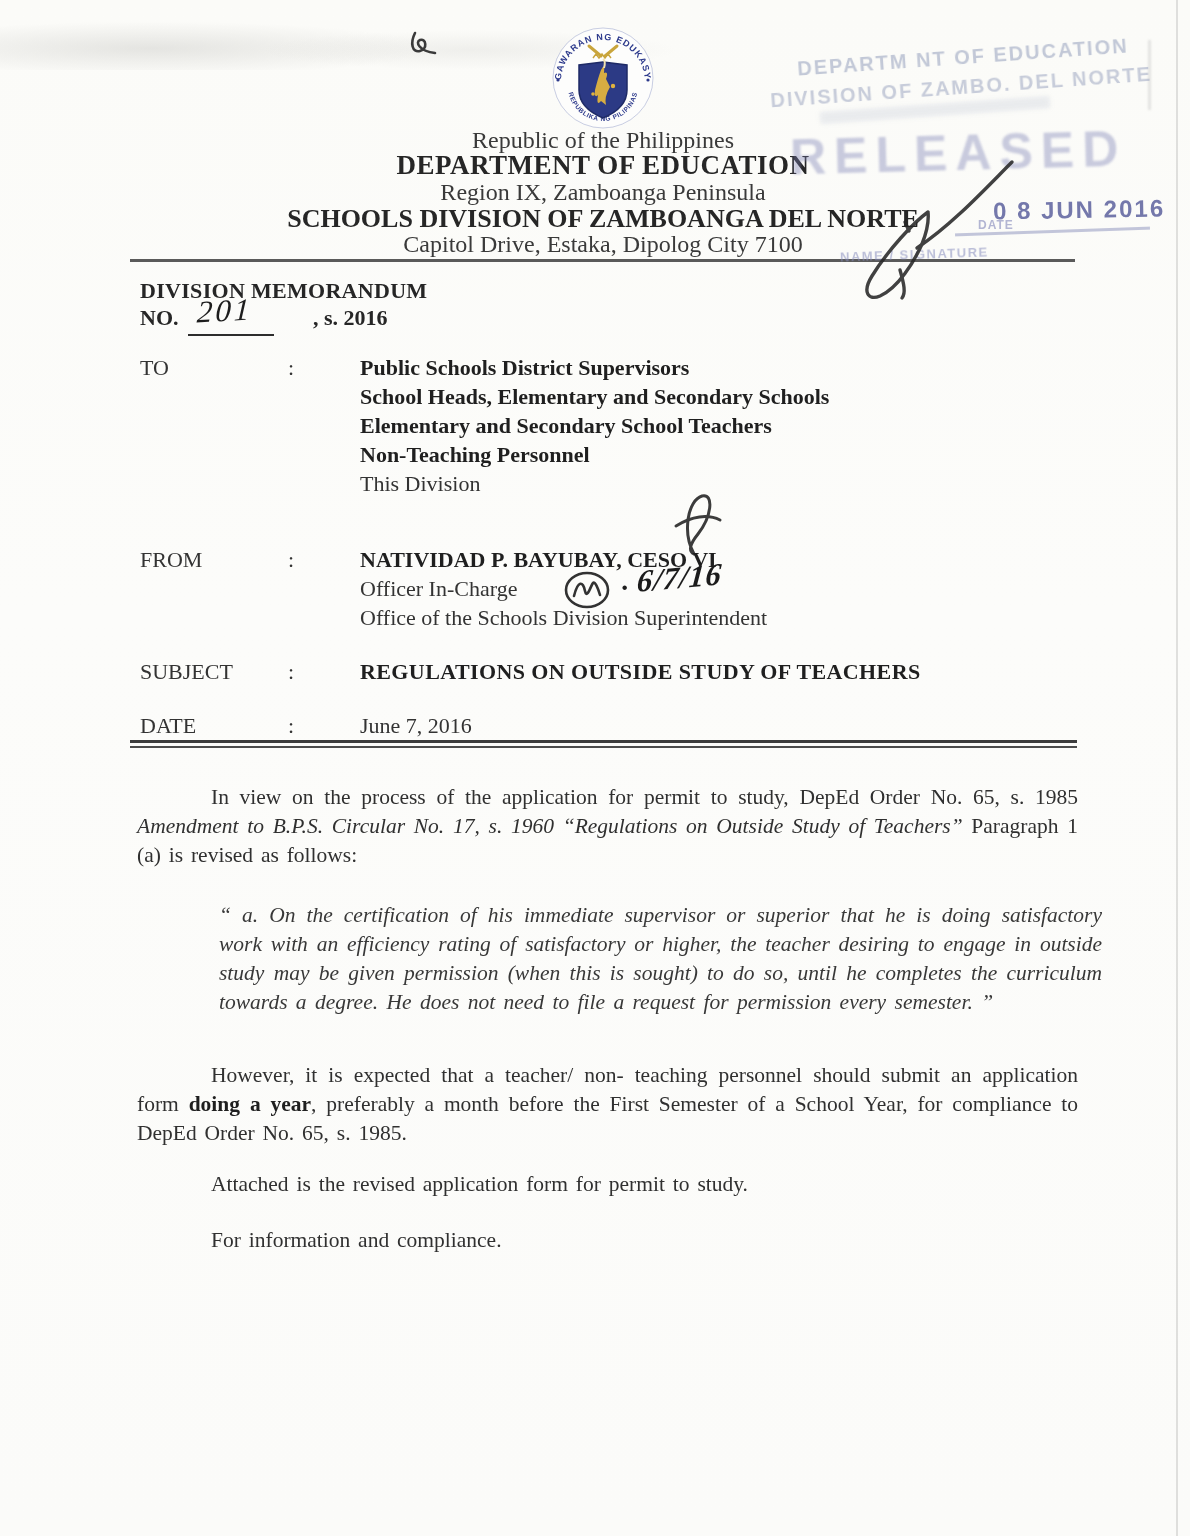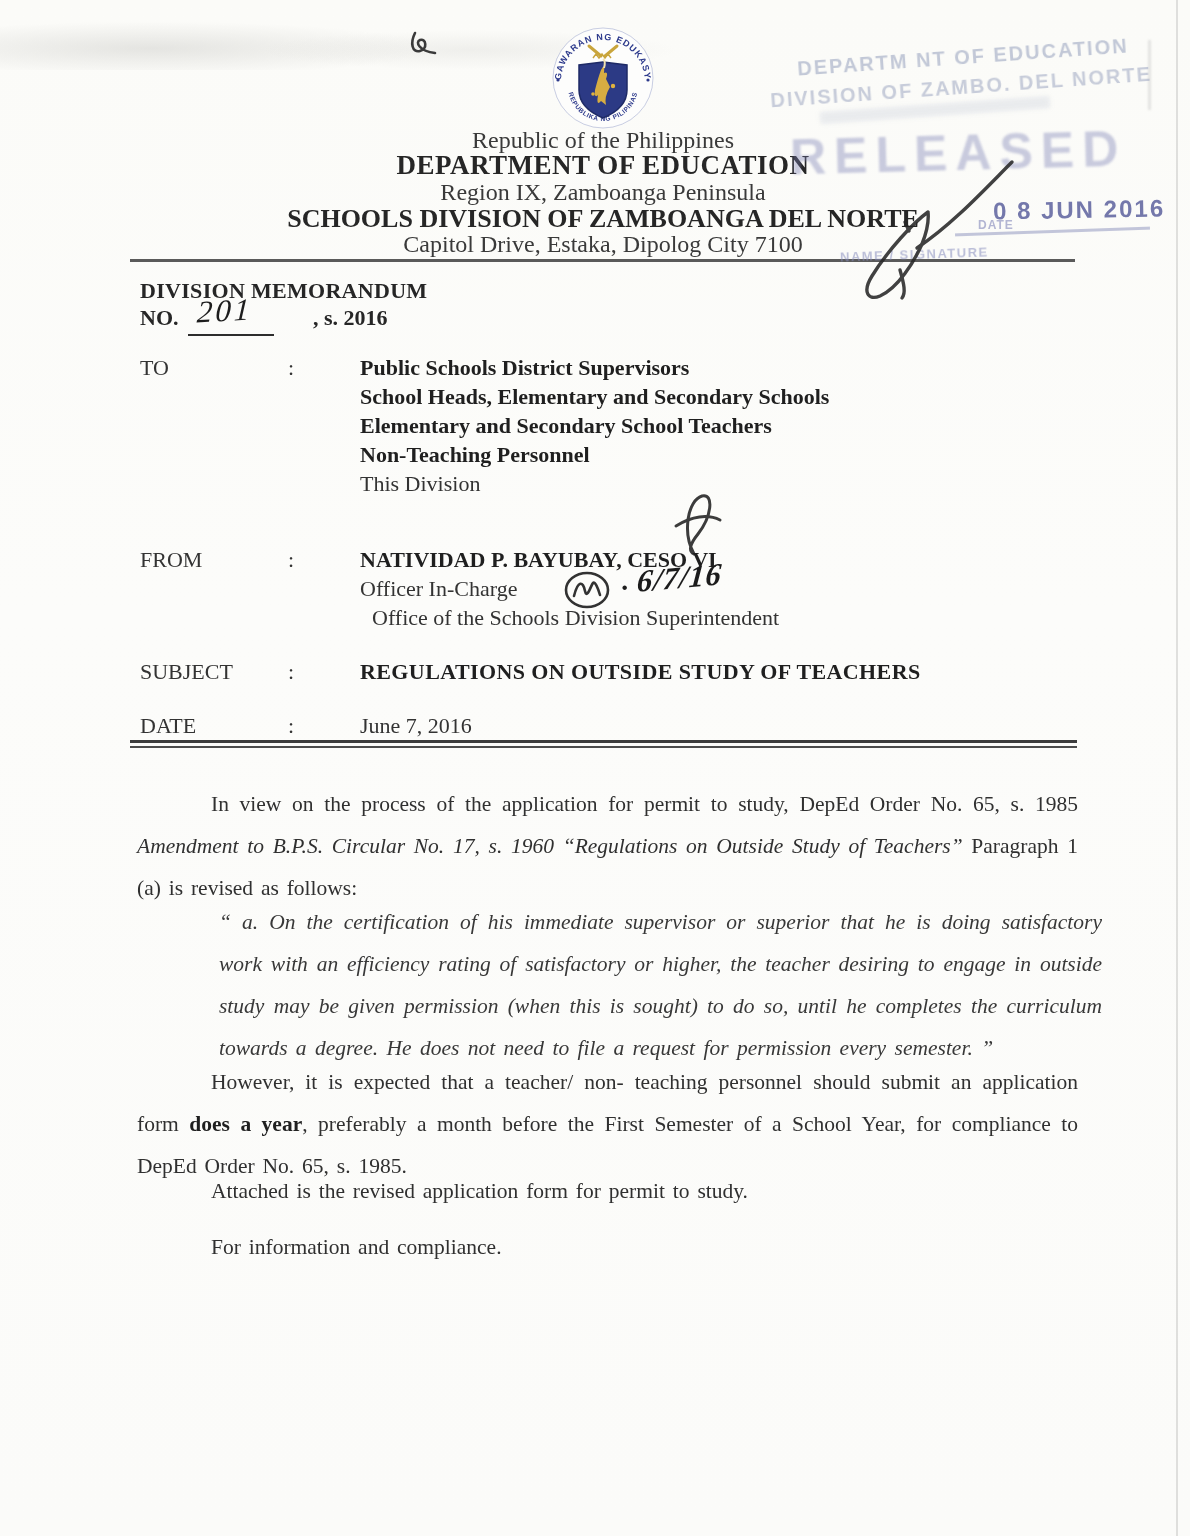--- a/index.html
+++ b/index.html
@@ -24,21 +24,21 @@
     transform:rotate(-3deg) skewX(-6deg);letter-spacing:3px;font-weight:500;}
   .memo-no-line{left:188px;top:334px;width:86px;height:2px;background:#2d2d2d;}
   .memo-series{left:281px;top:305px;font-size:22px;font-weight:bold;color:#262626;margin-left:32px;}
   
   .flabel{left:140px;font-size:22px;color:#333;}
   .fcolon{left:288px;font-size:22px;color:#333;}
   .fval{left:360px;font-size:22px;color:#333;}
   .b{font-weight:bold;color:#1f1f1f;}
   .rule2{left:130px;top:740px;width:947px;height:3px;border-top:3px solid #3d3d3d;border-bottom:2px solid #4c4c4c;background:transparent;box-sizing:content-box;}
   
-  .para{position:absolute;left:137px;width:941px;font-size:21.5px;line-height:42px;
+  .para{position:absolute;left:137px;width:941px;font-size:21.5px;line-height:29px;
     text-align:justify;color:#303030;white-space:normal;word-spacing:2.5px;}
   .p1{top:761px;text-indent:74px;}
   .quote{left:219px;top:879px;width:883px;font-style:italic;word-spacing:3px;color:#383838;}
   .p3{top:1039px;text-indent:74px;}
   .p4{top:1148px;text-indent:74px;}
   .p5{top:1204px;text-indent:74px;}
   
   .stamp{font-family:"Liberation Sans",sans-serif;font-weight:bold;}
   .st-recv1{left:797px;top:46px;font-size:20px;letter-spacing:2px;color:rgba(148,158,188,.55);transform:rotate(-4deg);filter:blur(.6px);}
   .st-recv2{left:770px;top:76px;font-size:20px;letter-spacing:2px;color:rgba(148,158,188,.5);transform:rotate(-4deg);filter:blur(.7px);}
@@ -139,21 +139,21 @@
     <g fill="none" stroke="#222" stroke-width="3" stroke-linecap="round" opacity=".88">
       <path d="M 52,64 C 40,42 46,10 60,6 C 72,3 70,26 56,44 C 48,54 46,61 52,64"></path>
       <path d="M 34,36 C 50,26 66,24 78,30"></path>
     </g>
   </svg>
 
   <div class="abs flabel" style="top:547px;">FROM</div>
   <div class="abs fcolon" style="top:547px;">:</div>
   <div class="abs fval b" style="top:547px;">NATIVIDAD P. BAYUBAY, CESO VI</div>
   <div class="abs fval" style="top:576px;">Officer In-Charge</div>
-  <div class="abs fval" style="top:605px;margin-left:12px;">Office of the Schools Division Superintendent</div>
+  <div class="abs fval" style="top:605px;">Office of the Schools Division Superintendent</div>
 
   <svg class="abs" style="left:560px;top:568px;" width="58" height="46">
     <g fill="none" stroke="#1d1d1d" stroke-width="2.6" stroke-linecap="round" opacity=".9">
       <ellipse cx="27" cy="22" rx="21" ry="17"></ellipse>
       <path d="M 14,28 C 18,12 23,13 25,23 C 27,32 31,17 33,15 C 35,13 38,20 40,27"></path>
     </g>
   </svg>
   <div class="abs oic-dot">·</div>
   <div class="abs oic-date">6/7/16</div>
 
@@ -164,19 +164,19 @@
   <div class="abs flabel" style="top:713px;">DATE</div>
   <div class="abs fcolon" style="top:713px;">:</div>
   <div class="abs fval" style="top:713px;">June 7, 2016</div>
 
   <div class="abs rule2"></div>
 
   <p class="para p1"><span>In view on the process of the application for permit to study, DepEd Order No. 65, s. 1985 </span><i>Amendment to B.P.S. Circular No. 17, s. 1960 “Regulations on Outside Study of Teachers”</i><span> Paragraph 1 (a) is revised as follows:</span></p>
 
   <p class="para quote">“ a. On the certification of his immediate supervisor or superior that he is doing satisfactory work with an efficiency rating of satisfactory or higher, the teacher desiring to engage in outside study may be given permission (when this is sought) to do so, until he completes the curriculum towards a degree. He does not need to file a request for permission every semester. ”</p>
 
-  <p class="para p3"><span>However, it is expected that a teacher/ non- teaching personnel should submit an application form </span><span class="b">does a year</span><span>, preferably a month before the First Semester of a School Year, for compliance to DepEd Order No. 65, s. 1985.</span></p>
+  <p class="para p3"><span>However, it is expected that a teacher/ non- teaching personnel should submit an application form </span><span class="b">doing a year</span><span>, preferably a month before the First Semester of a School Year, for compliance to DepEd Order No. 65, s. 1985.</span></p>
 
   <p class="para p4">Attached is the revised application form for permit to study.</p>
 
   <p class="para p5">For information and compliance.</p>
 
 </div>
 
 </body></html>

